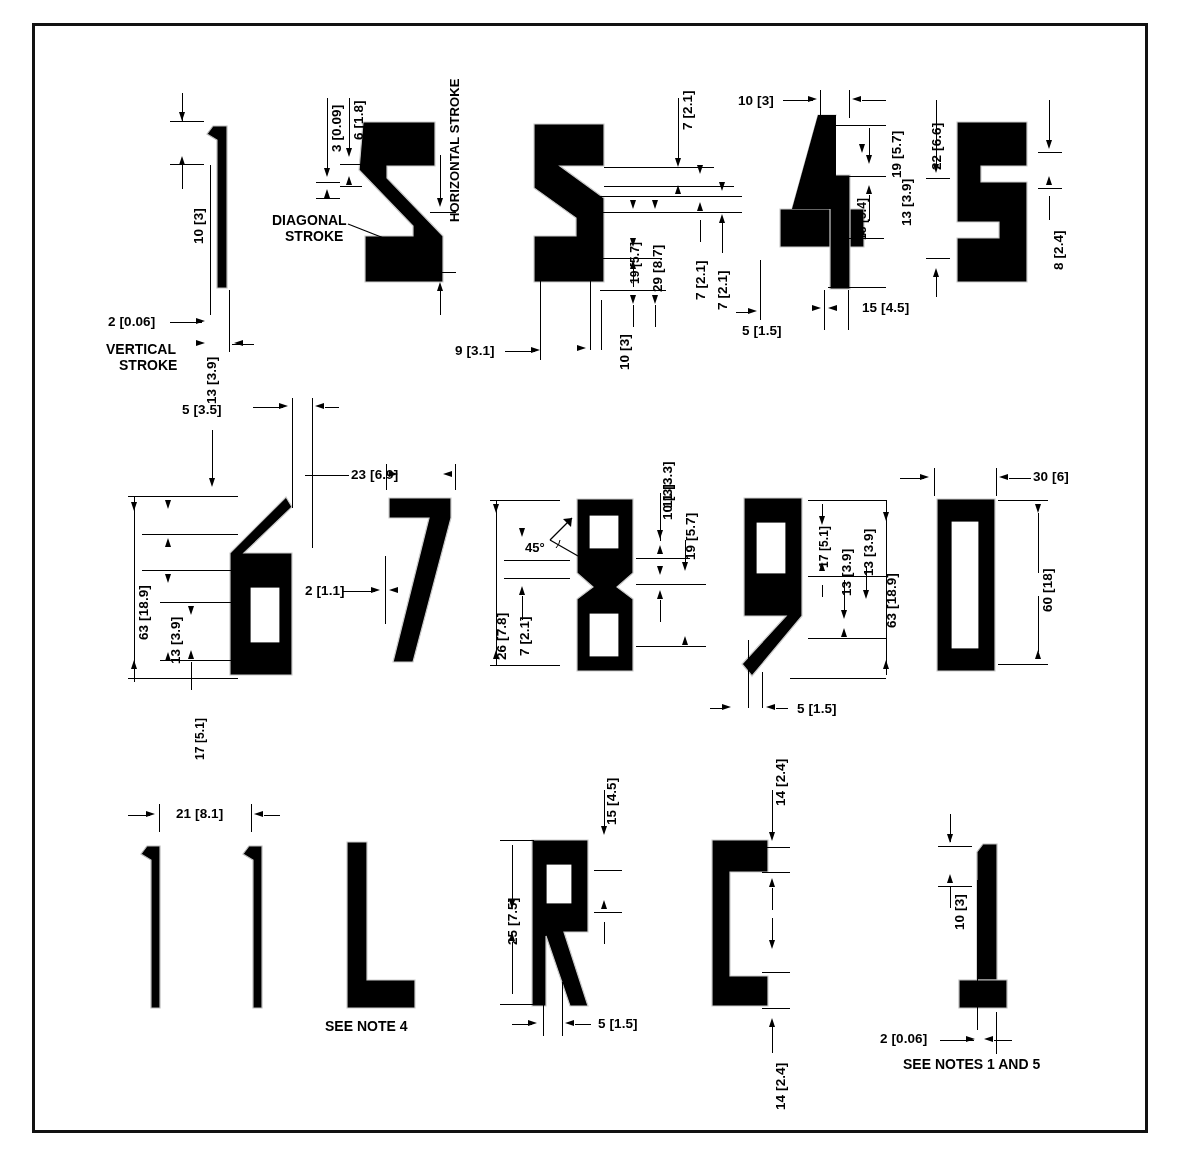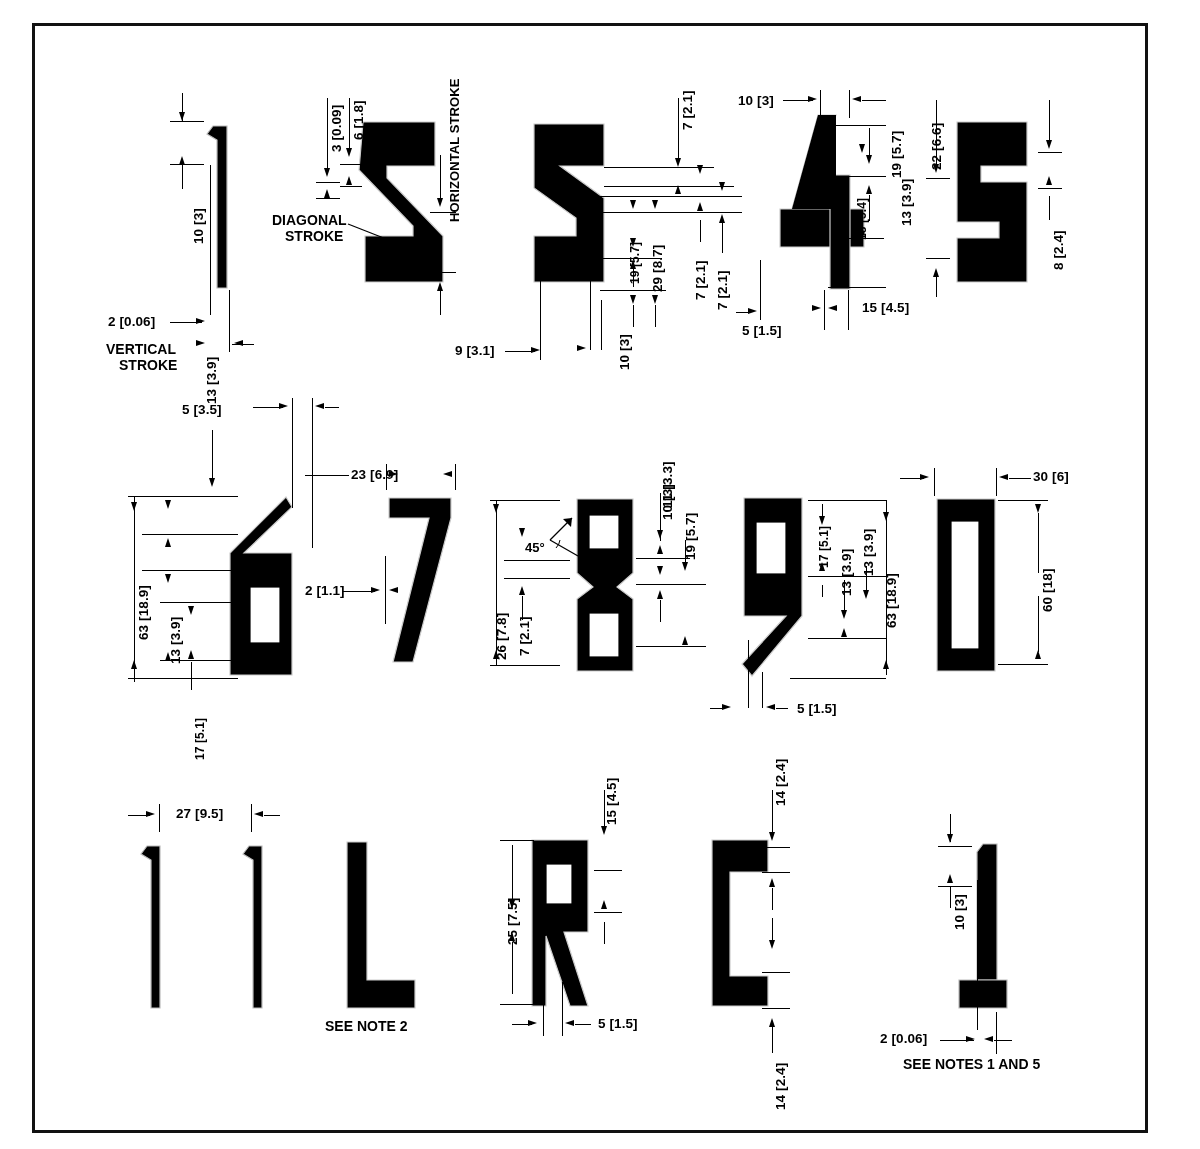--- a/index.html
+++ b/index.html
@@ -465,22 +465,22 @@
 
  <div class="dim v" style="left:818px;top:568px;font-size:12px;">17 [5.1]</div>
  <div class="dim v" style="left:840px;top:596px;">13 [3.9]</div>
  <div class="dim v" style="left:862px;top:576px;">13 [3.9]</div>
  <div class="dim v" style="left:885px;top:628px;">63 [18.9]</div>
  <div class="dim" style="left:797px;top:702px;">5 [1.5]</div>
 
  <div class="dim" style="left:1033px;top:470px;">30 [6]</div>
  <div class="dim v" style="left:1041px;top:612px;">60 [18]</div>
 
- <div class="dim" style="left:176px;top:807px;">27 [9.5]</div>
- <div class="note" style="left:325px;top:1018px;">SEE NOTE 2</div>
+ <div class="dim" style="left:176px;top:807px;">21 [8.1]</div>
+ <div class="note" style="left:325px;top:1018px;">SEE NOTE 4</div>
 
  <div class="dim v" style="left:506px;top:945px;">25 [7.5]</div>
  <div class="dim v" style="left:605px;top:825px;">15 [4.5]</div>
  <div class="dim" style="left:598px;top:1017px;">5 [1.5]</div>
 
  <div class="dim v" style="left:774px;top:806px;">14 [2.4]</div>
  <div class="dim v" style="left:774px;top:1110px;">14 [2.4]</div>
 
  <div class="dim v" style="left:953px;top:930px;">10 [3]</div>
  <div class="dim" style="left:880px;top:1032px;">2 [0.06]</div>

